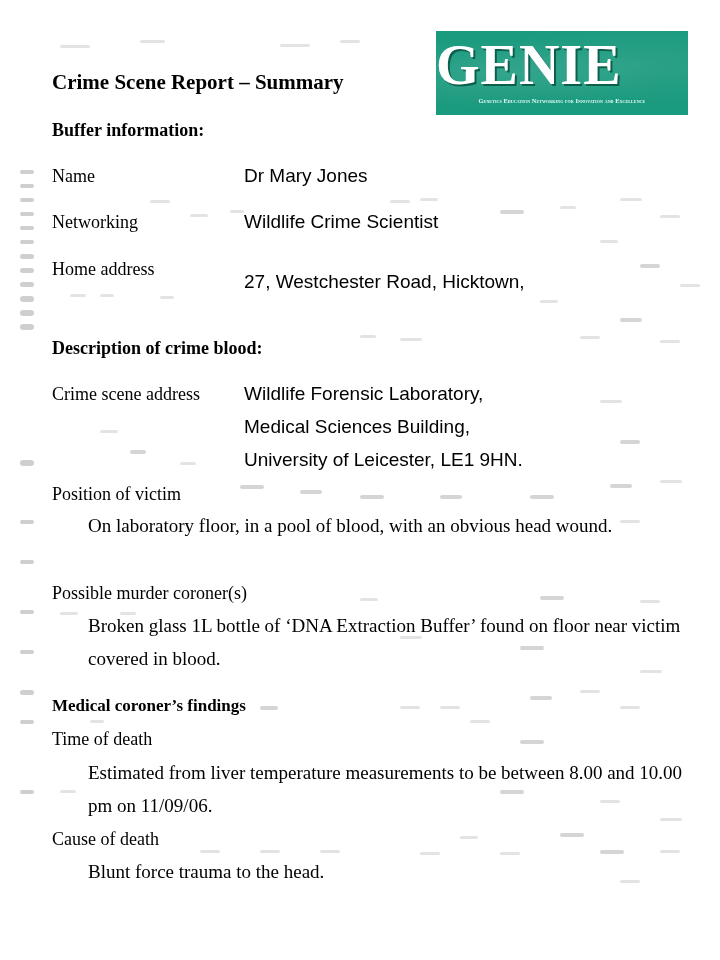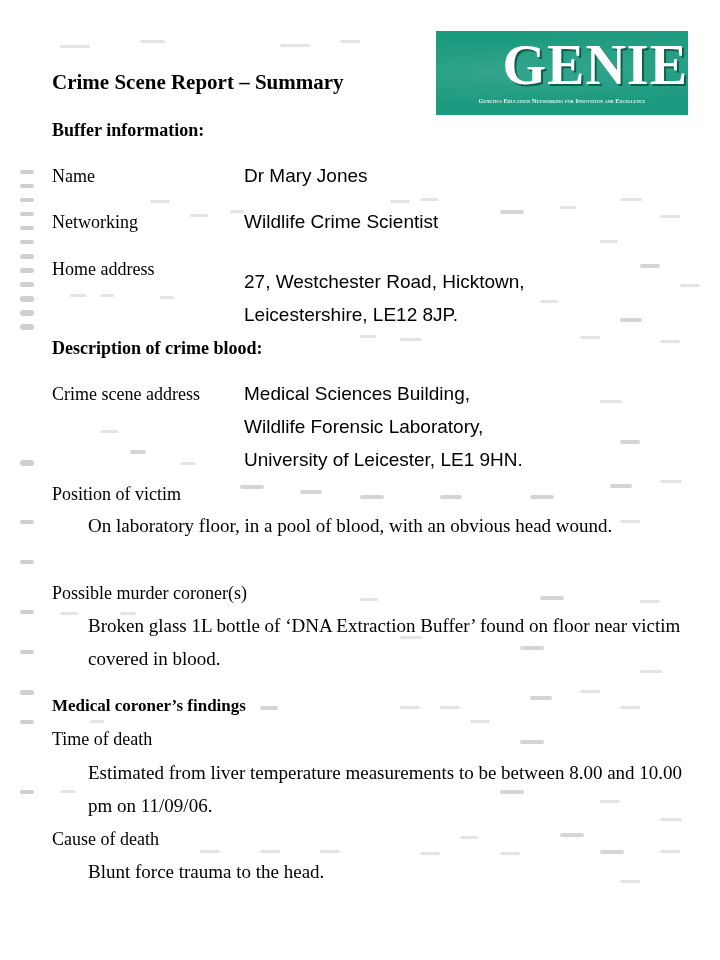--- a/index.html
+++ b/index.html
@@ -17,21 +17,21 @@
     .content { position: absolute; inset: 0; z-index: 1; }
 
     .logo {
       position: absolute; left: 436px; top: 31px; width: 252px; height: 84px;
       background: #1a9a7e;
       background-image: radial-gradient(ellipse at 20% 50%, rgba(255,255,255,0.10), transparent 60%),
                         radial-gradient(ellipse at 80% 40%, rgba(255,255,255,0.08), transparent 60%);
       box-sizing: border-box; overflow: hidden;
     }
     .logo-word {
-      position: absolute; left: 0; right: 0; top: 4px; text-align: right;
+      position: absolute; left: 0; right: 0; top: 4px; text-align: left;
       font-family: "Liberation Serif", serif; font-weight: bold; font-size: 56px; letter-spacing: 1px;
       color: #ffffff; text-shadow: 2px 2px 0 #0c5f4c; line-height: 60px;
     }
     .logo-strap {
       position: absolute; left: 0; right: 0; top: 66px; text-align: center;
       font-family: "Liberation Serif", serif; font-size: 6.3px; font-variant: small-caps; font-weight: bold;
       color: #e8fff8; letter-spacing: 0.1px; white-space: nowrap;
     }
 
     .title { position: absolute; left: 52px; top: 70px; font-size: 21px; font-weight: bold; }
@@ -155,29 +155,28 @@
   </div>
 
   <div class="label" style="top:212px">Networking</div>
   <div class="value" style="top:205px">
     <span>Wildlife Crime Scientist</span>
   </div>
 
   <div class="label" style="top:259px">Home address</div>
   <div class="value" style="top:265px">
     <span>27, Westchester Road, Hicktown,</span>
-    <span>Leicestershire, LE12 8JP.</span>
   </div>
 
   <div class="section-heading" style="top:338px">Description of crime blood:</div>
 
   <div class="label" style="top:384px">Crime scene address</div>
   <div class="value" style="top:377px">
+    <span>Wildlife Forensic Laboratory,</span>
     <span>Medical Sciences Building,</span>
-    <span>Wildlife Forensic Laboratory,</span>
     <span>University of Leicester, LE1 9HN.</span>
   </div>
 
   <div class="label" style="top:484px">Position of victim</div>
   <div class="indent" style="top:509px">On laboratory floor, in a pool of blood, with an obvious head wound.</div>
 
   <div class="label" style="top:583px">Possible murder coroner(s)</div>
   <div class="indent" style="top:609px">Broken glass 1L bottle of ‘DNA Extraction Buffer’ found on floor near victim covered in blood.</div>
 
   <div class="sub-heading-bold" style="top:696px">Medical coroner’s findings</div>

